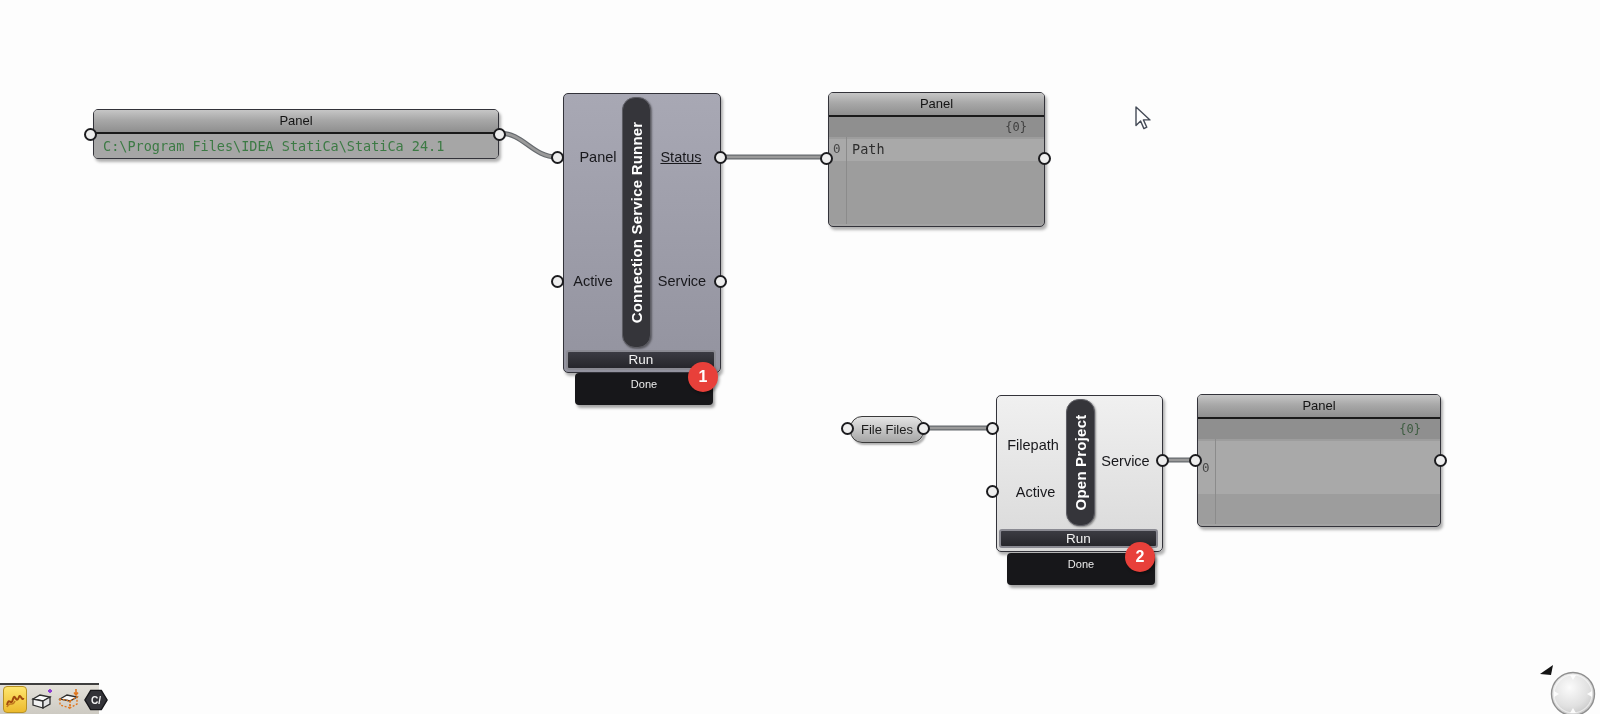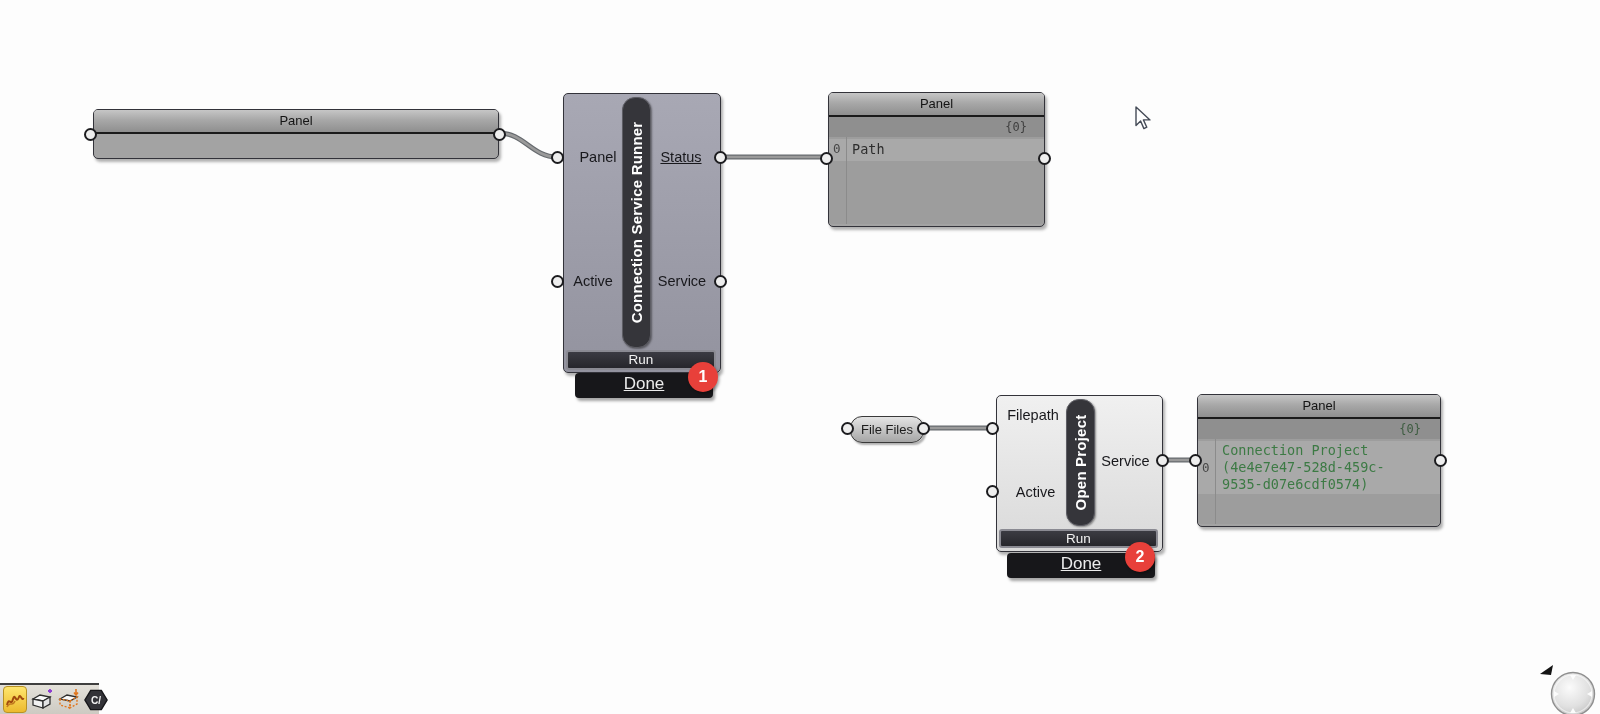--- a/index.html
+++ b/index.html
@@ -40,22 +40,22 @@
     text-align:center;white-space:nowrap;}
   .capsule{position:absolute;background:#35353a;border:1.5px solid #5d5d64;border-radius:13px;
     display:flex;align-items:center;justify-content:center;overflow:visible;
     box-shadow:1px 1px 2px rgba(0,0,0,.4);}
   .capsule span{transform:rotate(-90deg);white-space:nowrap;color:#fff;font-weight:bold;
     font-size:15px;letter-spacing:.2px;}
   .run-btn{position:absolute;background:linear-gradient(180deg,#3b3b42,#26262b);
     border:2px solid #8a8a92;border-radius:3px;color:#f2f2f2;font-size:13.5px;
     text-align:center;cursor:pointer;}
   .done-bar{position:absolute;z-index:3;background:#17171a;border-radius:4px;color:#ececec;
-    font-size:17px;text-align:center;line-height:22px;height:25px;
-    box-shadow:2px 3px 3px rgba(0,0,0,.35);text-decoration:underline;}
+    font-size:11px;text-align:center;line-height:22px;height:32px;
+    box-shadow:2px 3px 3px rgba(0,0,0,.35);}
   .badge{position:absolute;z-index:5;width:30px;height:30px;border-radius:50%;background:#e8403a;
     color:#fff;font-weight:bold;font-size:16px;line-height:30px;text-align:center;
     box-shadow:1.5px 2px 3px rgba(0,0,0,.35);}
 
   
   #file-path-node{position:absolute;z-index:2;left:850px;top:416px;width:72px;height:25px;
     border:1.5px solid #3a3a3a;border-radius:12px;text-align:center;line-height:25px;
     font-size:13px;color:#1c1c1c;background:linear-gradient(180deg,#e4e4e4,#a6a6a6);
     box-shadow:2px 2px 2px rgba(0,0,0,.3);}
 
@@ -90,20 +90,23 @@
       <path class="wire-in" d="M924 428 L993 428"></path>
     </g>
     <g>
       <path class="wire-out" d="M1163 460 L1196 460"></path>
       <path class="wire-in" d="M1163 460 L1196 460"></path>
     </g>
   </svg>
 
   <div class="gh-node panel" style="left:93px;top:109px;width:404px;height:48px;">
     <div class="panel-header">Panel</div>
+    <div class="panel-body" style="height:24px;line-height:24px;padding-left:9px;font-size:13.5px;background:#a6a6a6;border-radius:0 0 3.5px 3.5px;">
+      <span class="mono-green">C:\Program Files\IDEA StatiCa\StatiCa 24.1</span>
+    </div>
   </div>
   <div class="port" style="left:84px;top:128px;"></div>
   <div class="port" style="left:493px;top:128px;"></div>
 
   <div class="gh-node" style="left:563px;top:93px;width:156px;height:278px;background:linear-gradient(180deg,#a8a8b4,#93939f);">
     <div class="capsule" style="left:58px;top:3px;width:27px;height:249px;">
       <span>Connection Service Runner</span>
     </div>
     <div class="comp-label" style="left:12px;top:54px;width:44px;">Panel</div>
     <div class="comp-label" style="left:3px;top:178px;width:52px;">Active</div>
@@ -134,43 +137,38 @@
   <div id="file-path-node">
     <span>File Files</span>
   </div>
   <div class="port" style="left:841px;top:422px;"></div>
   <div class="port" style="left:917px;top:422px;"></div>
 
   <div class="gh-node" style="left:996px;top:395px;width:165px;height:155px;background:linear-gradient(180deg,#f0f0f0,#d9d9d9);">
     <div class="capsule" style="left:69px;top:3px;width:27px;height:125px;">
       <span>Open Project</span>
     </div>
-    <div class="comp-label" style="left:7px;top:10px;width:58px;">Filepath</div>
+    <div class="comp-label" style="left:7px;top:40px;width:58px;">Filepath</div>
     <div class="comp-label" style="left:11px;top:87px;width:55px;">Active</div>
     <div class="comp-label" style="left:101px;top:56px;width:55px;">Service</div>
     <div class="run-btn" style="left:2px;top:133px;width:155px;height:15px;line-height:15px;">Run</div>
   </div>
   <div class="done-bar" style="left:1007px;top:553px;width:148px;">Done</div>
   <div class="badge" style="left:1125px;top:542px;">2</div>
   <div class="port" style="left:986px;top:422px;"></div>
   <div class="port" style="left:986px;top:485px;"></div>
   <div class="port" style="left:1156px;top:454px;"></div>
 
   <div class="gh-node panel" style="left:1197px;top:394px;width:242px;height:131px;">
     <div class="panel-header">Panel</div>
     <div class="panel-sub" style="padding-right:19px;color:#3d5c40;">{0}</div>
     <div class="panel-body" style="height:85px;background:#9d9d9d;border-radius:0 0 3.5px 3.5px;">
       <div class="row-stripe" style="top:2px;height:53px;"></div>
       <div class="panel-vline" style="left:17px;"></div>
       <div class="abs idx" style="left:4px;top:21px;">0</div>
-      <div class="abs mono-green" style="left:24px;top:3px;font-size:13.5px;line-height:17px;">
-        <div>Connection Project</div>
-        <div>(4e4e7e47-528d-459c-</div>
-        <div>9535-d07e6cdf0574)</div>
-      </div>
     </div>
   </div>
   <div class="port" style="left:1189px;top:454px;"></div>
   <div class="port" style="left:1434px;top:454px;"></div>
 
   <div id="bottom-toolbar">
     <div class="tb-btn">
       <svg width="22" height="20" viewBox="0 0 22 20">
         <path d="M3 15 C5 6 7 17 9 9 C11 2 12 15 15 7 C16.5 3 18 12 19.5 8" stroke="#a14a0d" stroke-width="2" fill="none"></path>
         <path d="M3 17 C6 10 8 18 11 11" stroke="#c27a1e" stroke-width="1.6" fill="none"></path>

